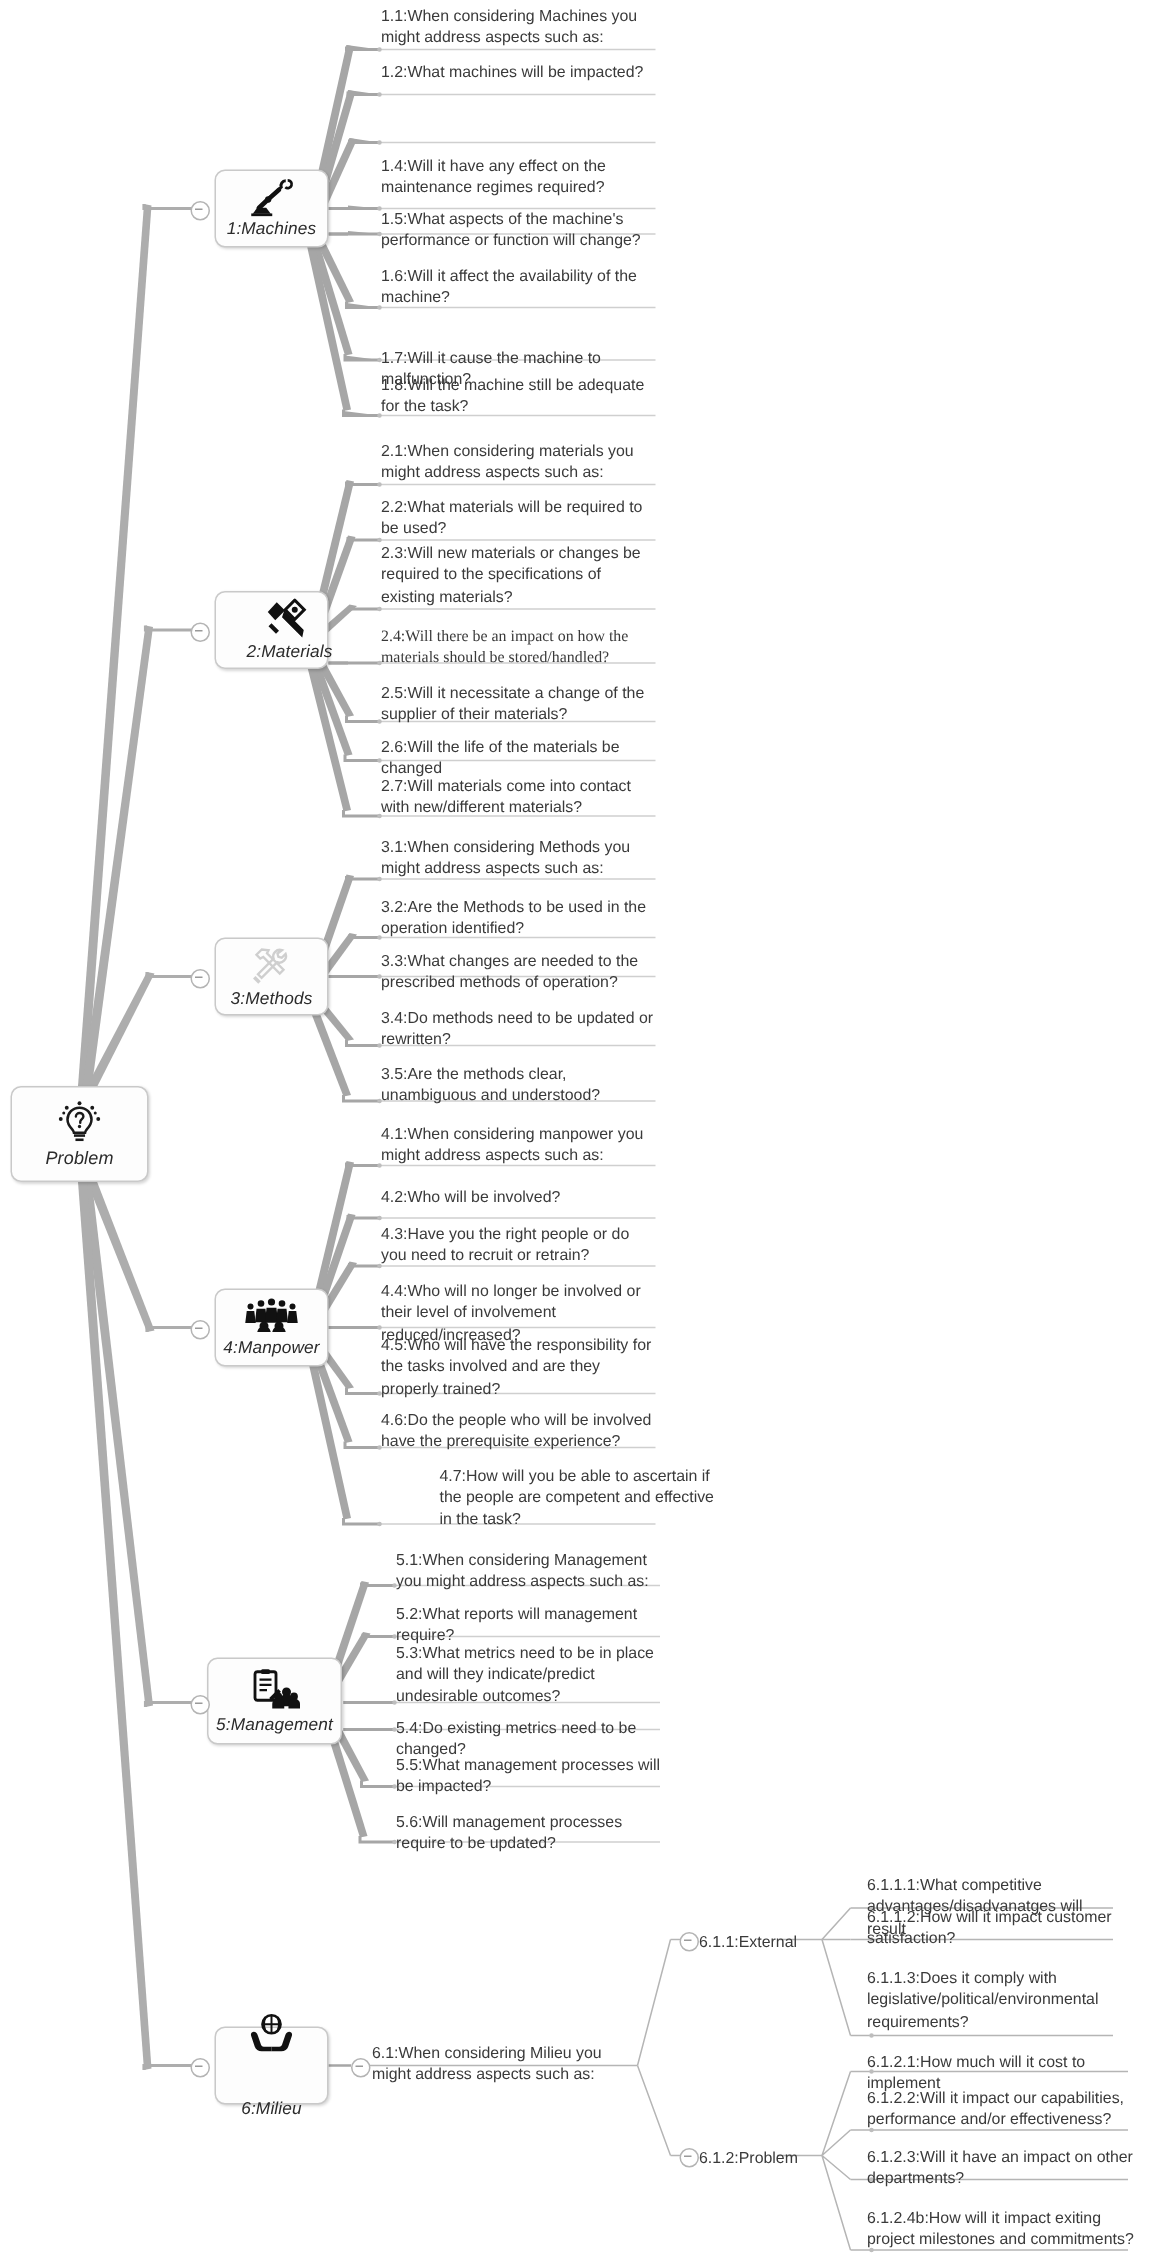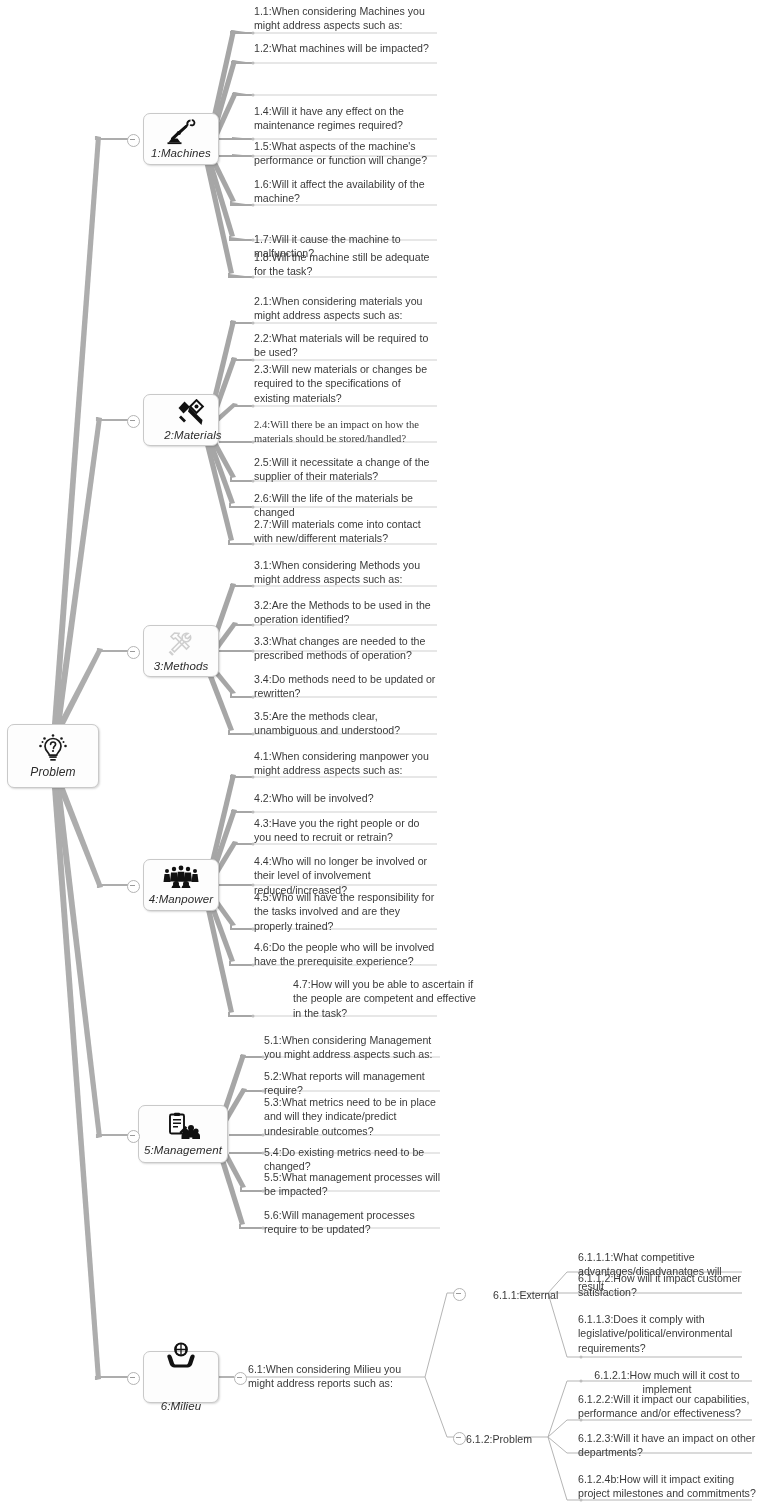--- a/index.html
+++ b/index.html
@@ -556,38 +556,38 @@
     <span class="ltxt">5.4:Do existing metrics need to be changed?</span>
     </div>
   <div class="leaf" style="left:264px;top:1170px;width:178px;">
     <span class="ltxt">5.5:What management processes will be impacted?</span>
     </div>
   <div class="leaf" style="left:264px;top:1208px;width:178px;">
     <span class="ltxt">5.6:Will management processes require to be updated?</span>
     </div>
 
   <div class="plain" style="left:248px;top:1362px;width:180px;">
-    <span class="ltxt">6.1:When considering Milieu you might address reports such as:</span></div>
-
-  <div class="plain" style="left:466px;top:1288px;white-space:nowrap;padding-left:27px;">
+    <span class="ltxt">6.1:When considering Milieu you might address aspects such as:</span></div>
+
+  <div class="plain" style="left:466px;top:1288px;white-space:nowrap;">
     <span class="ltxt">6.1.1:External</span></div>
   <div class="plain" style="left:466px;top:1432px;white-space:nowrap;">
     <span class="ltxt">6.1.2:Problem</span></div>
 
   <div class="leaf" style="left:578px;top:1250px;width:168px;">
     <span class="ltxt">6.1.1.1:What competitive advantages/disadvanatges will result</span>
     </div>
   <div class="leaf" style="left:578px;top:1271px;width:168px;">
     <span class="ltxt">6.1.1.2:How will it impact customer satisfaction?</span>
     </div>
   <div class="leaf" style="left:578px;top:1312px;width:168px;">
     <span class="ltxt">6.1.1.3:Does it comply with legislative/political/environmental requirements?</span>
     </div>
 
-  <div class="leaf" style="left:578px;top:1368px;width:178px;text-align:center;">
+  <div class="leaf" style="left:578px;top:1368px;width:178px;">
     <span class="ltxt">6.1.2.1:How much will it cost to implement</span>
     </div>
   <div class="leaf" style="left:578px;top:1392px;width:178px;">
     <span class="ltxt">6.1.2.2:Will it impact our capabilities, performance and/or effectiveness?</span>
     </div>
   <div class="leaf" style="left:578px;top:1431px;width:178px;">
     <span class="ltxt">6.1.2.3:Will it have an impact on other departments?</span>
     </div>
   <div class="leaf" style="left:578px;top:1472px;width:178px;">
     <span class="ltxt">6.1.2.4b:How will it impact exiting project milestones and commitments?</span>

